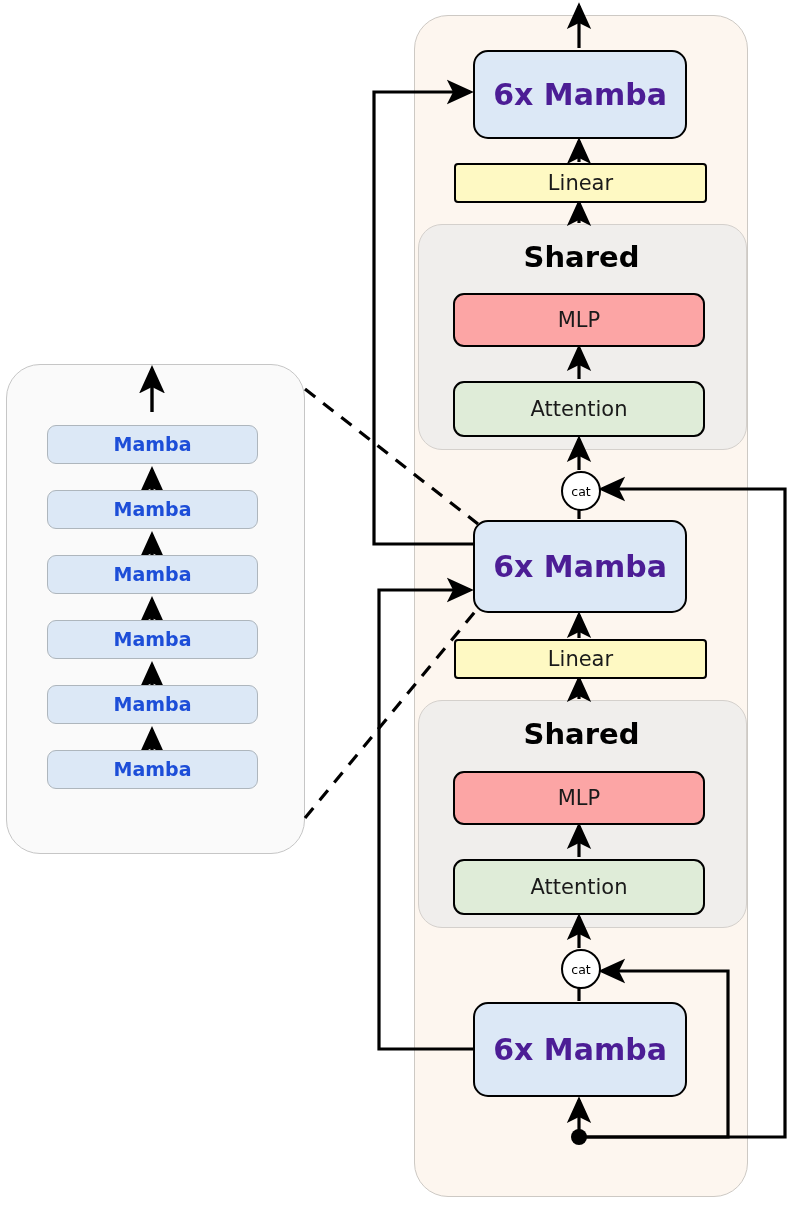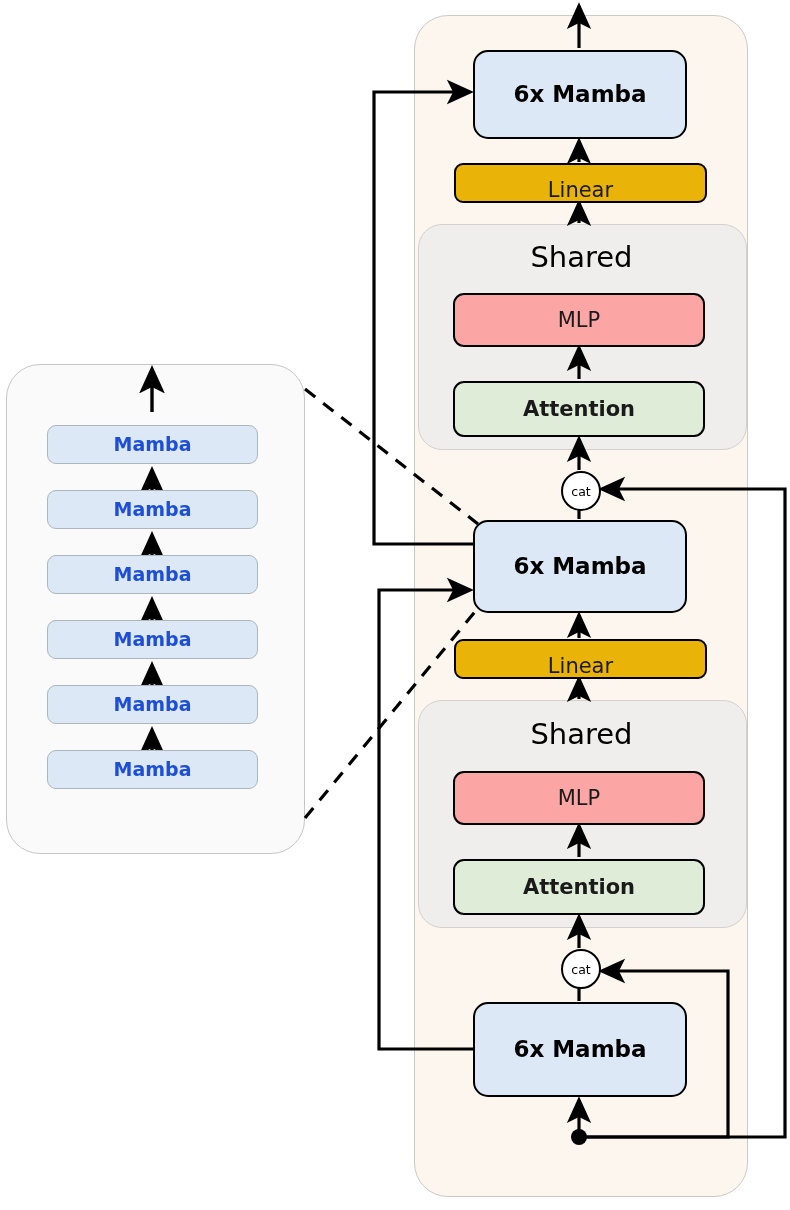--- a/index.html
+++ b/index.html
@@ -20,30 +20,30 @@
              background:#fdf6ef;border:1.5px solid #cdc9c4;border-radius:34px;z-index:1;}
 
   
   .detail-panel{position:absolute;left:6px;top:364px;width:297px;height:488px;
                 background:#fafafa;border:1.6px solid #c6c6c6;border-radius:34px;z-index:1;}
 
   
   .shared-group{position:absolute;background:#f0eeec;border:1.6px solid #d4d0cc;
                 border-radius:24px;z-index:2;}
   .shared-title{position:absolute;left:0;right:9px;text-align:center;
-                font-size:29px;font-weight:normal;color:#000;z-index:3;}
+                font-size:29px;font-weight:bold;color:#000;z-index:3;}
 
   
   .b-mamba{background:#dce8f6;border:2.6px solid #000;border-radius:15px;}
-  .b-mamba span{font-size:23px;font-weight:bold;color:#000000;}
-  .b-linear{background:#eab308;border:2.6px solid #000;border-radius:9px;align-items:flex-end;}
+  .b-mamba span{font-size:30px;font-weight:bold;color:#4c1d95;}
+  .b-linear{background:#fef9c3;border:2.6px solid #000;border-radius:4px;}
   .b-linear span{font-size:21px;color:#1a1a1a;}
   .b-mlp{background:#fca5a5;border:2.6px solid #000;border-radius:11px;}
   .b-mlp span{font-size:21px;color:#1a1a1a;}
-  .b-attn{background:#dfecd8;border:2.6px solid #000;border-radius:11px;font-weight:bold;}
+  .b-attn{background:#dfecd8;border:2.6px solid #000;border-radius:11px;}
   .b-attn span{font-size:21px;color:#1a1a1a;}
 
   
   .b-small{background:#dce8f6;border:1.8px solid #aeb6bd;border-radius:9px;}
   .b-small span{font-size:19px;font-weight:bold;color:#1d4ed8;}
 
   
   .cat{position:absolute;width:36px;height:36px;border-radius:50%;
        background:#fff;border:2.4px solid #000;display:flex;align-items:center;
        justify-content:center;z-index:4;}

